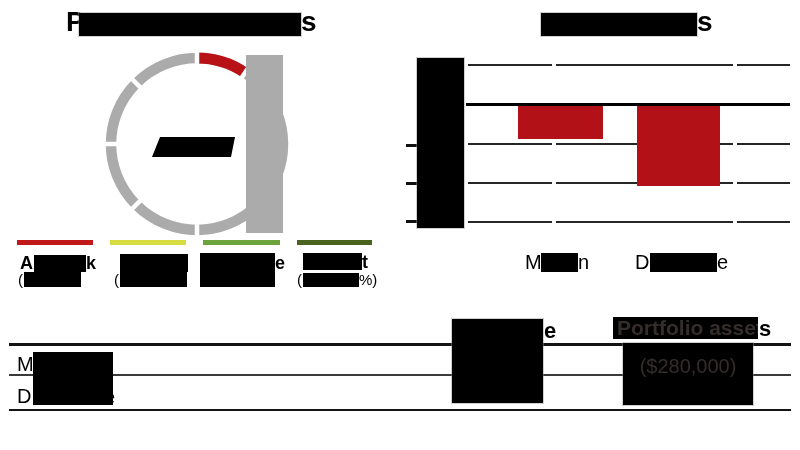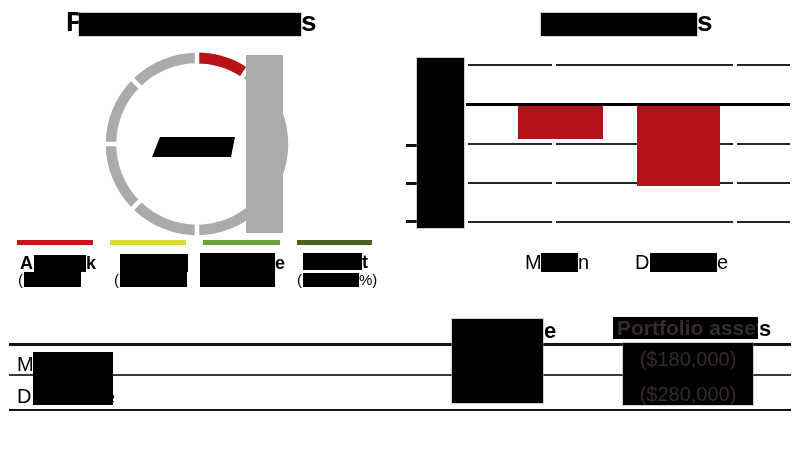--- a/index.html
+++ b/index.html
@@ -133,21 +133,20 @@
 
     <div class="redact rim" style="left:452px;top:319px;width:91px;height:84px;"></div>
     <span class="t-head" style="left:544px;top:320px;">e</span>
 
     <div class="redact" style="left:613px;top:317px;width:145px;height:22px;overflow:hidden;">
       <span class="faint" style="font-weight:bold;font-size:21px;line-height:22px;padding-left:4px;display:block;white-space:nowrap;">Portfolio assets</span>
     </div>
     <span class="t-head" style="left:759px;top:318px;">s</span>
 
     <div class="redact rim" style="left:623px;top:343px;width:130px;height:62px;overflow:hidden;text-align:center;">
-      <div class="faint" style="font-size:20px;margin-top:5px;">($180,000)</div>
       <div class="faint" style="font-size:20px;margin-top:12px;">($280,000)</div>
     </div>
 
     <div class="redact" style="left:33px;top:352px;width:80px;height:53px;"></div>
     <span class="t-txt" style="left:17px;top:354px;">M</span>
     <span class="t-txt" style="left:17px;top:386px;">D</span>
     <span class="t-txt" style="left:104px;top:387px;">e</span>
   </div>
 
 </div>

